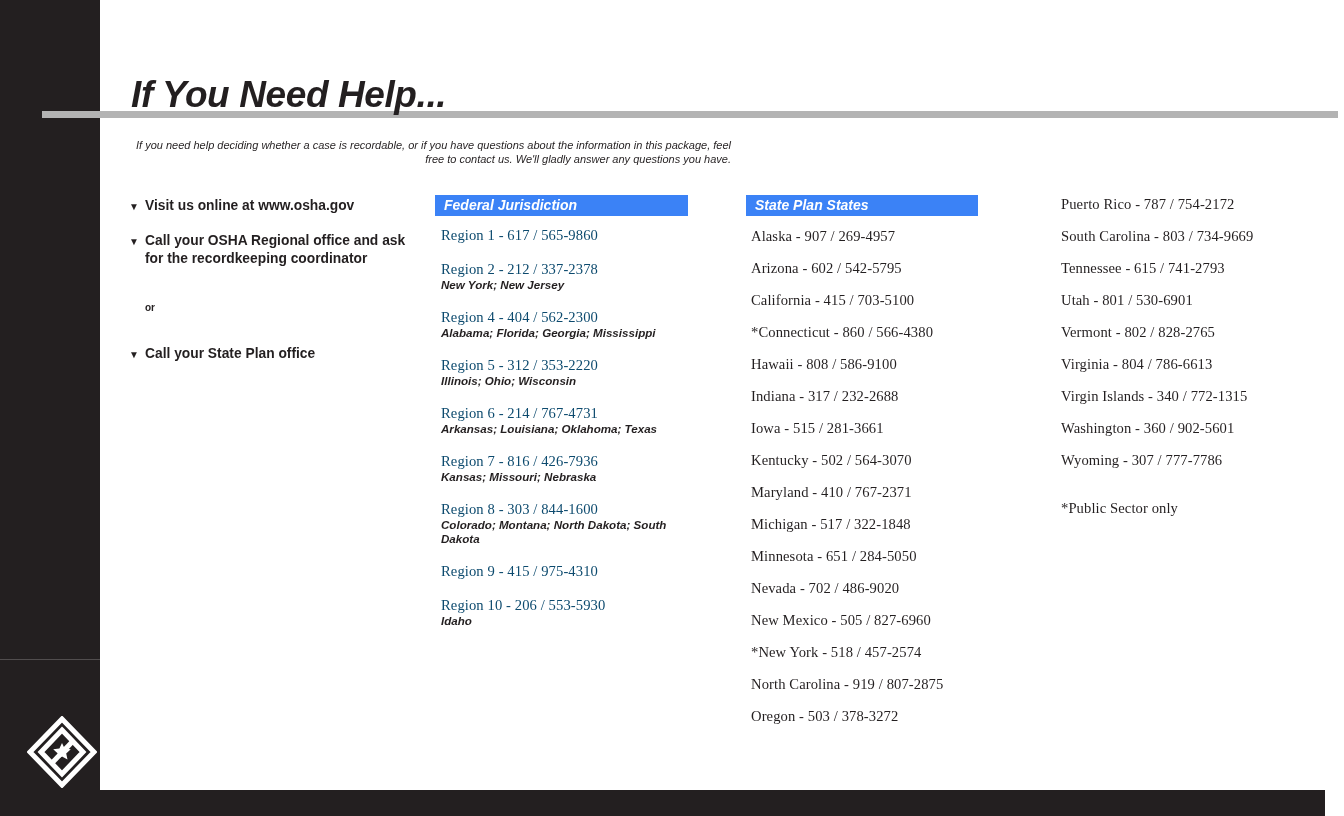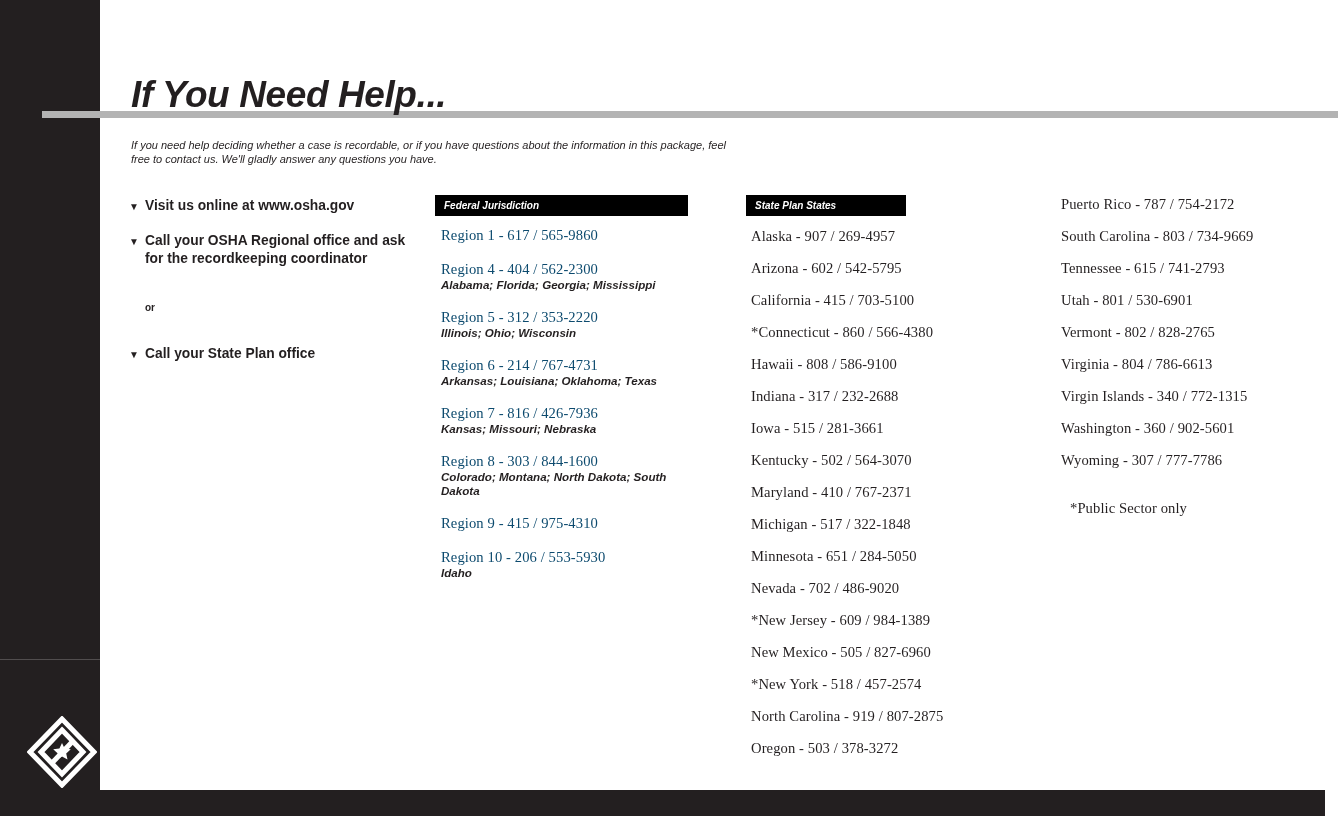--- a/index.html
+++ b/index.html
@@ -128,20 +128,21 @@
   .intro {
     position: absolute;
     left: 131px;
     top: 126px;
     width: 600px;
     font-family: "Liberation Sans", sans-serif;
     font-style: italic;
     font-size: 11px;
     line-height: 14.4px;
     color: #231f20;
+    text-align: right;
   }
 
   
   .bullets {
     position: absolute;
     left: 129px;
     top: 185px;
     width: 280px;
   }
   .bullet-row {
@@ -172,33 +173,33 @@
     line-height: 18.5px;
     color: #231f20;
   }
   .sp-1 { height: 14px; }
   .sp-2 { height: 12px; }
 
   
   .col-header {
     position: absolute;
     height: 21px;
-    background: #000000;
+    background: #3b82f6;
     color: #ffffff;
     font-family: "Liberation Sans", sans-serif;
     font-weight: bold;
     font-style: italic;
-    font-size: 10px;
+    font-size: 14px;
     line-height: 21px;
     padding-left: 9px;
     box-sizing: border-box;
     white-space: nowrap;
   }
   #federal-header { left: 435px; top: 183px; width: 253px; }
-  #state-header   { left: 746px; top: 183px; width: 160px; }
+  #state-header   { left: 746px; top: 183px; width: 232px; }
 
   
   .federal-col {
     position: absolute;
     left: 441px;
     top: 215px;
     width: 260px;
   }
   .region-block { margin-bottom: 17px; }
   .region-name {
@@ -232,21 +233,20 @@
     line-height: 17px;
     white-space: nowrap;
   }
   .footnote {
     margin-top: 16px;
     font-family: "Liberation Serif", serif;
     font-size: 14.6px;
     line-height: 17px;
     color: #231f20;
     white-space: nowrap;
-    margin-left: 9px;
   }
 </style>
 </head>
 <body>
 
 <div class="page">
 
   <div class="sidebar-dark"></div>
   <div class="sidebar-hairline"></div>
   <div class="bottom-band"></div>
@@ -295,20 +295,24 @@
         <span class="tri">▼</span>
         <span>Call your State Plan office</span>
       </div>
     </div>
 
     <div class="col-header" id="federal-header">Federal Jurisdiction</div>
 
     <div class="federal-col">
       <div class="region-block">
         <div class="region-name">Region 1 - 617 / 565-9860</div>
+      </div>
+      <div class="region-block">
+        <div class="region-name">Region 2 - 212 / 337-2378</div>
+        <div class="region-states">New York; New Jersey</div>
       </div>
       <div class="region-block">
         <div class="region-name">Region 4 - 404 / 562-2300</div>
         <div class="region-states">Alabama; Florida; Georgia; Mississippi</div>
       </div>
       <div class="region-block">
         <div class="region-name">Region 5 - 312 / 353-2220</div>
         <div class="region-states">Illinois; Ohio; Wisconsin</div>
       </div>
       <div class="region-block">
@@ -341,21 +345,20 @@
       <div class="phone-item">California - 415 / 703-5100</div>
       <div class="phone-item">*Connecticut - 860 / 566-4380</div>
       <div class="phone-item">Hawaii - 808 / 586-9100</div>
       <div class="phone-item">Indiana - 317 / 232-2688</div>
       <div class="phone-item">Iowa - 515 / 281-3661</div>
       <div class="phone-item">Kentucky - 502 / 564-3070</div>
       <div class="phone-item">Maryland - 410 / 767-2371</div>
       <div class="phone-item">Michigan - 517 / 322-1848</div>
       <div class="phone-item">Minnesota - 651 / 284-5050</div>
       <div class="phone-item">Nevada - 702 / 486-9020</div>
-      <div class="phone-item">*New Jersey - 609 / 984-1389</div>
       <div class="phone-item">New Mexico - 505 / 827-6960</div>
       <div class="phone-item">*New York - 518 / 457-2574</div>
       <div class="phone-item">North Carolina - 919 / 807-2875</div>
       <div class="phone-item">Oregon - 503 / 378-3272</div>
     </div>
 
     <div class="phone-col" id="extra-col">
       <div class="phone-item">Puerto Rico - 787 / 754-2172</div>
       <div class="phone-item">South Carolina - 803 / 734-9669</div>
       <div class="phone-item">Tennessee - 615 / 741-2793</div>

